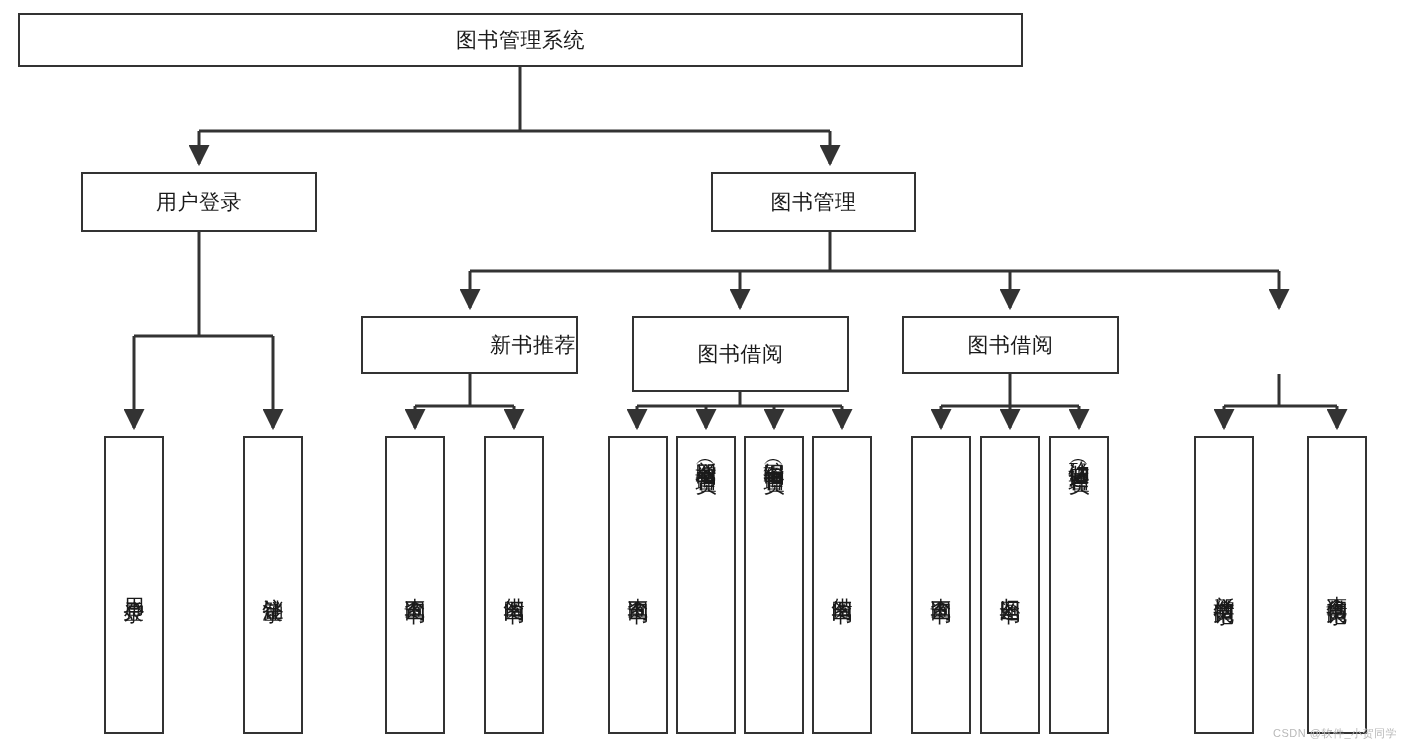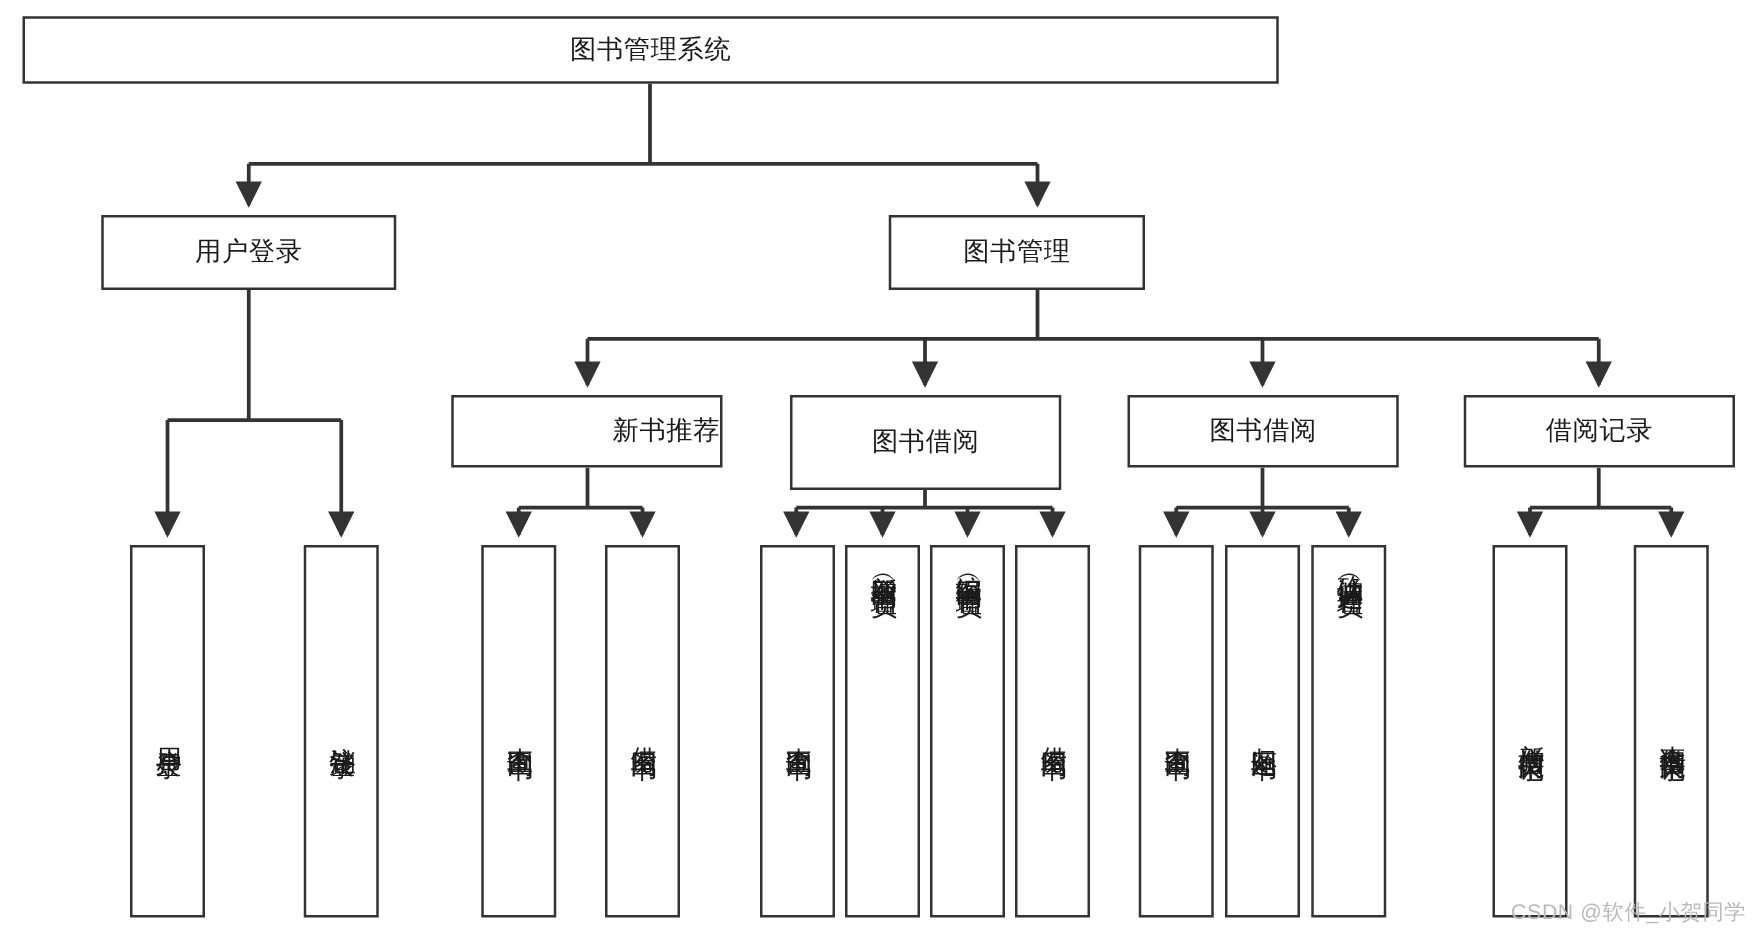--- a/index.html
+++ b/index.html
@@ -62,21 +62,21 @@
     max-height: 286px;
   }
   .node-vertical.vcenter {
     align-items: center;
     padding-top: 0;
   }
   #watermark {
     position: absolute;
     right: 8px;
     bottom: 6px;
-    font-size: 17px;
+    font-size: 11px;
     color: #b9b9b9;
     white-space: nowrap;
     letter-spacing: 0.5px;
   }
 </style>
 </head>
 <body>
 
 <div id="diagram-root">
 
@@ -143,23 +143,20 @@
 
   <div class="node-box node-horizontal" style="left:361px; top:316px; width:217px; height:58px;justify-content:flex-end;">
     <span class="node-label">新书推荐</span>
   </div>
   <div class="node-box node-horizontal" style="left:632px; top:316px; width:217px; height:76px;">
     <span class="node-label">图书借阅</span>
   </div>
   <div class="node-box node-horizontal" style="left:902px; top:316px; width:217px; height:58px;">
     <span class="node-label">图书借阅</span>
   </div>
-  <div class="node-box node-horizontal" style="left:1171px; top:316px; width:217px; height:58px;">
-    <span class="node-label">借阅记录</span>
-  </div>
 
   <div class="node-box node-vertical vcenter" style="left:104px; top:436px; width:60px; height:298px;">
     <span class="node-label">用户登录</span>
   </div>
   <div class="node-box node-vertical vcenter" style="left:243px; top:436px; width:60px; height:298px;">
     <span class="node-label">注销登录</span>
   </div>
 
   <div class="node-box node-vertical vcenter" style="left:385px; top:436px; width:60px; height:298px;">
     <span class="node-label">查询图书</span>

